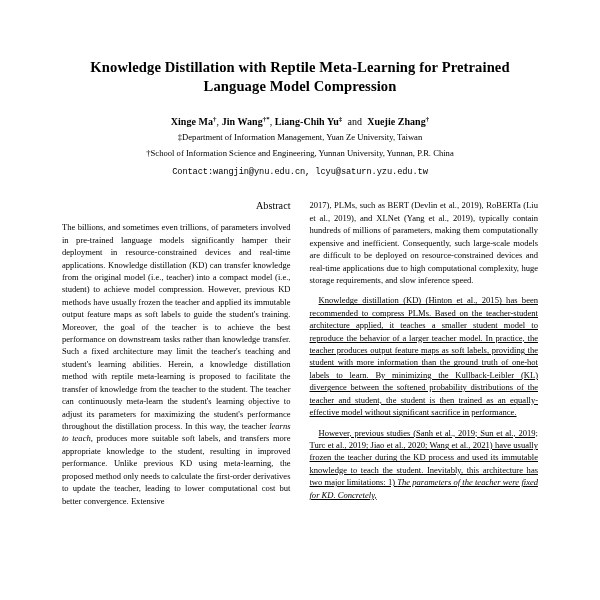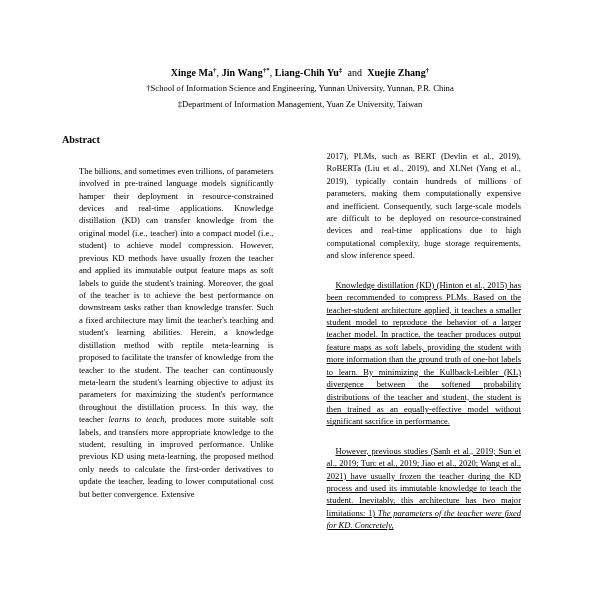--- a/index.html
+++ b/index.html
@@ -64,52 +64,54 @@
   }
   .col {
     width: 229px;
     font-size: 8.55px;
     line-height: 1.455;
     text-align: justify;
     text-justify: inter-word;
     hyphens: auto;
   }
   .section-head {
-    text-align: left;
-    font-weight: bold;
+    text-align: right;
+    font-weight: normal;
     font-size: 10.2px;
     margin-bottom: 7px;
   }
   .para {
-    margin: 17px;
+    margin: 0;
     text-indent: 0;
   }
   .para + .para {
     margin-top: 7px;
     text-indent: 9px;
   }
   .col-right .para + .para {
     margin-top: 8px;
     text-decoration: underline;
   }
   em { font-style: italic; }
 </style>
 </head>
 <body>
 
 <div class="page">
 
+  <div class="title">Knowledge Distillation with Reptile Meta-Learning for Pretrained Language Model Compression</div>
 
   <div class="authors">
     <span>Xinge Ma</span><sup>†</sup><span class="sep">, </span><span>Jin Wang</span><sup>†*</sup><span class="sep">, </span><span>Liang-Chih Yu</span><sup>‡</sup><span class="sep">&nbsp;&nbsp;</span><span class="sep">and</span><span class="sep">&nbsp;&nbsp;</span><span>Xuejie Zhang</span><sup>†</sup>
   </div>
 
+  <div class="affil">‡Department of Information Management, Yuan Ze University, Taiwan</div>
   <div class="affil">†School of Information Science and Engineering, Yunnan University, Yunnan, P.R. China</div>
-  <div class="affil">‡Department of Information Management, Yuan Ze University, Taiwan</div>
 
+  <div class="contact">Contact:wangjin@ynu.edu.cn, lcyu@saturn.yzu.edu.tw</div>
 
   <div class="columns">
 
     <div class="col col-left">
       <div class="section-head">Abstract</div>
       <p class="para">The billions, and sometimes even trillions, of parameters involved in pre-trained language models significantly hamper their deployment in resource-constrained devices and real-time applications. Knowledge distillation (KD) can transfer knowledge from the original model (i.e., teacher) into a compact model (i.e., student) to achieve model compression. However, previous KD methods have usually frozen the teacher and applied its immutable output feature maps as soft labels to guide the student's training. Moreover, the goal of the teacher is to achieve the best performance on downstream tasks rather than knowledge transfer. Such a fixed architecture may limit the teacher's teaching and student's learning abilities. Herein, a knowledge distillation method with reptile meta-learning is proposed to facilitate the transfer of knowledge from the teacher to the student. The teacher can continuously meta-learn the student's learning objective to adjust its parameters for maximizing the student's performance throughout the distillation process. In this way, the teacher <em>learns to teach,</em> produces more suitable soft labels, and transfers more appropriate knowledge to the student, resulting in improved performance. Unlike previous KD using meta-learning, the proposed method only needs to calculate the first-order derivatives to update the teacher, leading to lower computational cost but better convergence. Extensive</p>
     </div>
 
     <div class="col col-right">
       <p class="para">2017), PLMs, such as BERT (Devlin et al., 2019), RoBERTa (Liu et al., 2019), and XLNet (Yang et al., 2019), typically contain hundreds of millions of parameters, making them computationally expensive and inefficient. Consequently, such large-scale models are difficult to be deployed on resource-constrained devices and real-time applications due to high computational complexity, huge storage requirements, and slow inference speed.</p>

